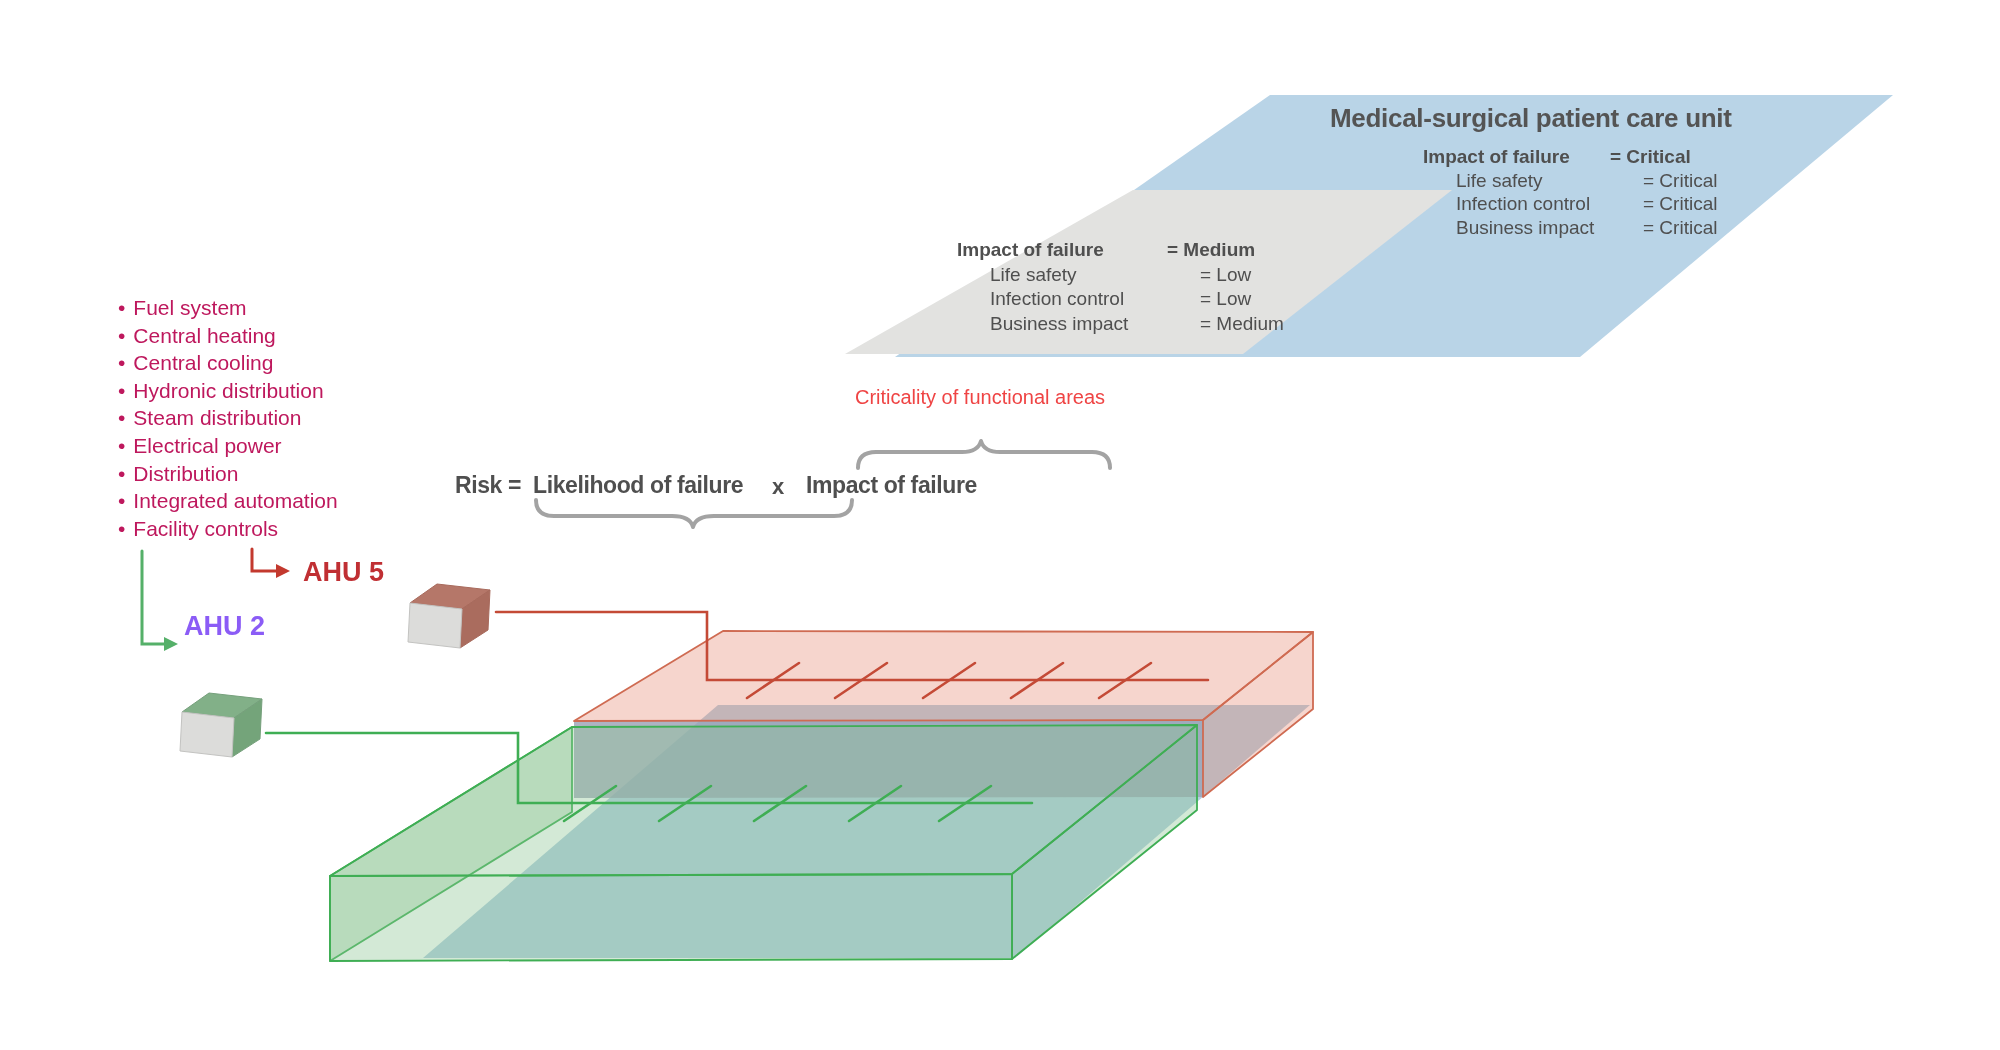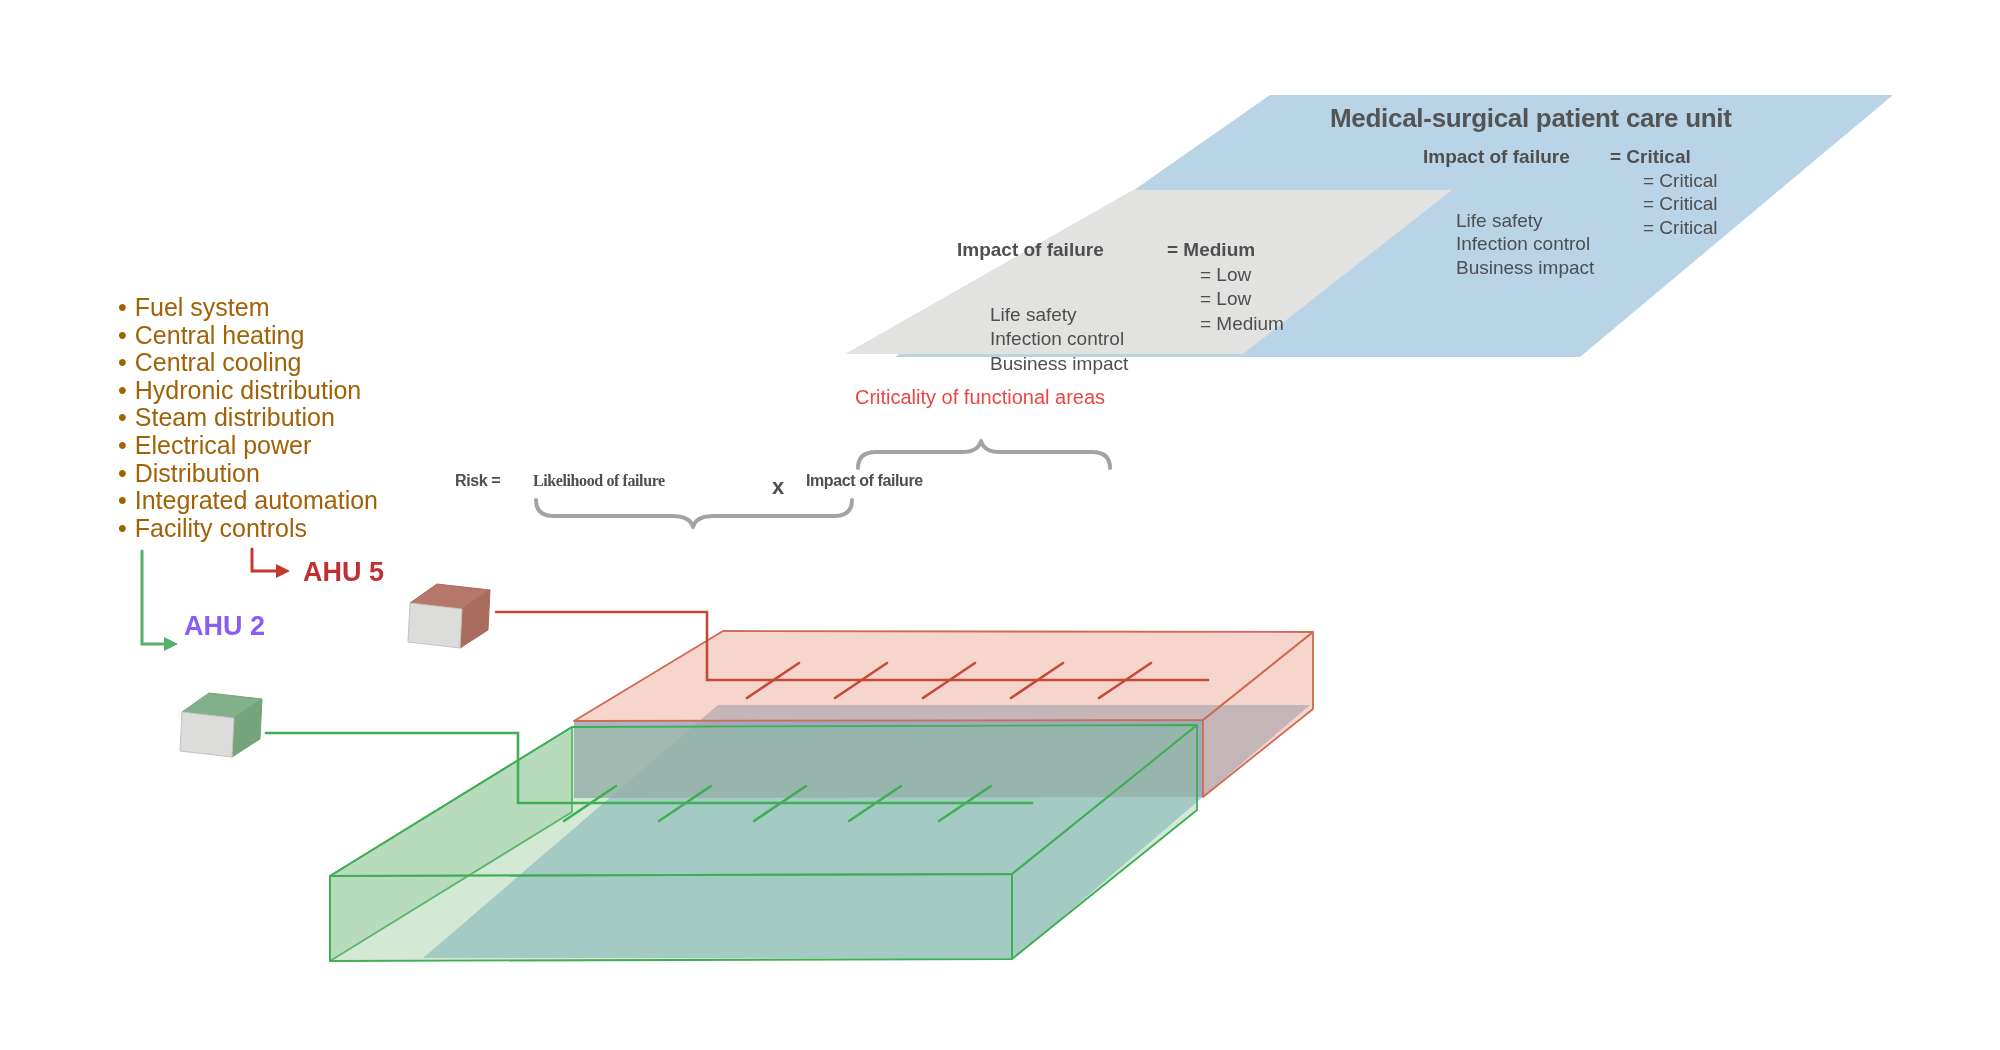--- a/index.html
+++ b/index.html
@@ -2,44 +2,44 @@
 <html><head>
 <meta charset="utf-8">
 <style>
   html,body{margin:0;padding:0;background:#ffffff;}
   #stage{
     position:relative;width:2000px;height:1050px;background:#ffffff;overflow:hidden;
     font-family:"Liberation Sans", sans-serif;
   }
   .abs{position:absolute;}
   
-  #systems-list{left:118px;top:294px;color:#a16207;font-size:25px;line-height:27.6px;white-space:nowrap;}
+  #systems-list{left:118px;top:294px;color:#be185d;font-size:21px;line-height:27.6px;white-space:nowrap;}
   #systems-list .li{display:block;}
   #systems-list .bullet{margin-right:8px;}
   
   .ahu-label{font-weight:bold;font-size:27px;white-space:nowrap;letter-spacing:0px;}
   #ahu1-label{left:303px;top:557px;color:#c02f33;}
   #ahu2-label{left:184px;top:611px;color:#8b5cf6;}
   
-  .formula{color:#4f4f4f;font-weight:bold;font-size:16px;white-space:nowrap;letter-spacing:-0.4px;}
+  .formula{color:#4f4f4f;font-weight:bold;font-size:23px;white-space:nowrap;letter-spacing:-0.4px;}
   #risk-eq{left:455px;top:472px;}
-  #likelihood-term{left:533px;top:472px;font-family:Liberation Serif, serif;}
+  #likelihood-term{left:533px;top:472px;}
   #times-sign{left:772px;top:474px;font-size:22px;}
   #impact-term{left:806px;top:472px;}
   #infrastructure-label{left:477px;top:546px;color:#565656;font-size:20px;white-space:nowrap;}
   #criticality-label{left:830px;top:386px;width:300px;text-align:center;color:#ef4444;font-size:20px;white-space:nowrap;}
   
   .area-title{font-weight:bold;color:#545454;font-size:26px;white-space:nowrap;letter-spacing:-0.3px;}
   #engineering-title{left:900px;top:197px;}
   #medical-title{left:1330px;top:103px;text-align:right;}
   .impact-table{color:#4f4f4f;font-size:19px;}
   .impact-row{display:flex;white-space:nowrap;}
   .impact-row.bold{font-weight:bold;}
   .impact-row .ilabel{display:block;}
-  .impact-row.indent .ilabel{padding-left:33px;margin-top:40px;}
+  .impact-row.indent .ilabel{padding-left:33px;}
   #engineering-rows{left:957px;top:239px;}
   #engineering-rows .impact-row{height:24.6px;}
   #engineering-rows .ilabel{width:210px;}
   #medical-rows{left:1423px;top:146px;}
   #medical-rows .impact-row{height:23.6px;}
   #medical-rows .ilabel{width:187px;}
 </style>
 </head>
 <body>
 

